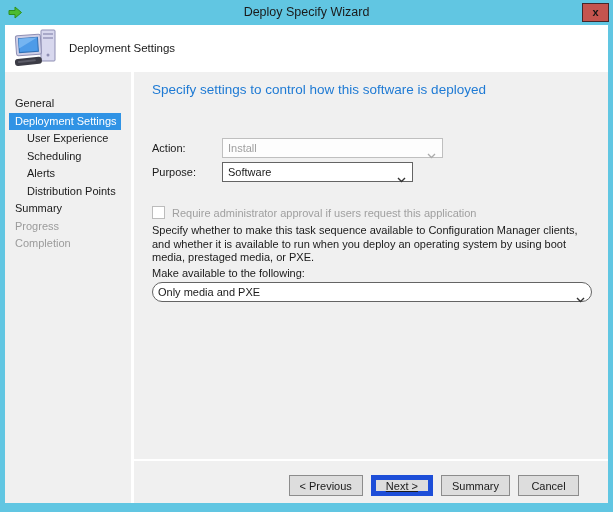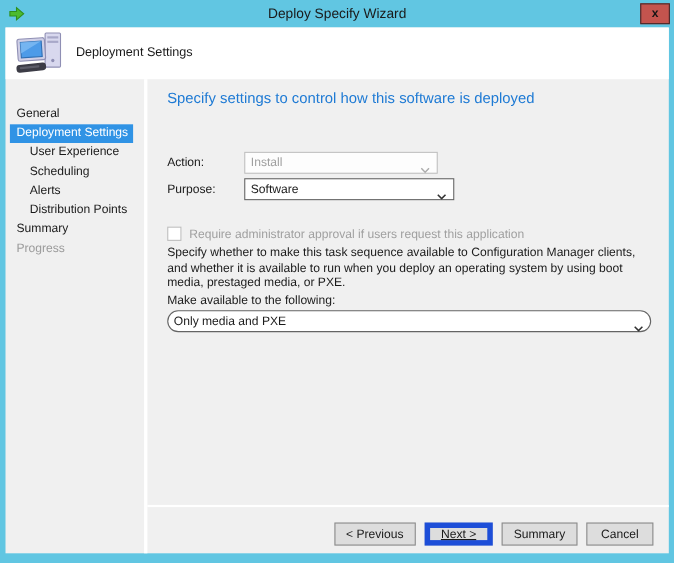--- a/index.html
+++ b/index.html
@@ -88,21 +88,21 @@
     border: 1px solid #646464;
     font-size: 11px; color: #1a1a1a;
     line-height: 18px; padding-left: 5px;
     cursor: pointer;
   }
   .combo .chev { position: absolute; right: 6px; top: 7px; }
   .combo.disabled {
     border-color: #BFBFBF; color: #A0A0A0;
     background: #FDFDFD; cursor: default;
   }
-  .combo-action   { left: 88px; top: 66px;  width: 176px; }
+  .combo-action   { left: 88px; top: 66px;  width: 221px; }
   .combo-purpose  { left: 88px; top: 90px;  width: 191px; }
   .combo-media    { left: 18px; top: 210px; width: 440px; border-radius: 10px; }
 
   
   .checkbox-row { position: absolute; left: 18px; top: 134px; height: 14px; }
   .checkbox {
     position: absolute; left: 0; top: 0;
     width: 13px; height: 13px;
     background: #FFFFFF; border: 1px solid #BCBCBC;
   }
@@ -115,21 +115,21 @@
     position: absolute; left: 18px; top: 152px; width: 442px;
     font-size: 11px; color: #1a1a1a; line-height: 13.5px;
   }
 
   .lbl-media { left: 18px; top: 195px; }
 
   
   .footer-sep { position: absolute; left: 0; right: 0; top: 387px; height: 2px; background: #FFFFFF; }
   .footer {
     position: absolute; left: 0; right: 0; top: 403px; height: 21px;
-    display: flex; justify-content: flex-end; gap: 8px; padding-right: 14px;
+    display: flex; justify-content: flex-end; gap: 8px; padding-right: 29px;
   }
   .btn {
     min-width: 61px; height: 21px; padding: 0 10px;
     background: #DDDDDD; border: 1px solid #8C8C8C;
     font-family: "Liberation Sans", "DejaVu Sans", sans-serif;
     font-size: 11px; color: #1a1a1a;
     cursor: pointer;
   }
   .btn.default { border: 5px solid #1d4ed8; background: #DDDDDD; text-decoration: underline; }
 </style>
@@ -178,20 +178,21 @@
 
       <div class="sidebar">
         <div class="nav-item lvl0">General</div>
         <div class="nav-item lvl0 selected">Deployment Settings</div>
         <div class="nav-item lvl1">User Experience</div>
         <div class="nav-item lvl1">Scheduling</div>
         <div class="nav-item lvl1">Alerts</div>
         <div class="nav-item lvl1">Distribution Points</div>
         <div class="nav-item lvl0">Summary</div>
         <div class="nav-item lvl0 disabled">Progress</div>
+        <div class="nav-item lvl0 disabled">Completion</div>
       </div>
       <div class="sidebar-divider"></div>
 
       <div class="content">
 
         <div class="page-heading">Specify settings to control how this software is deployed</div>
 
         <span class="field-label lbl-action">Action:</span>
         <div class="combo combo-action disabled">
           <span>Install</span>

